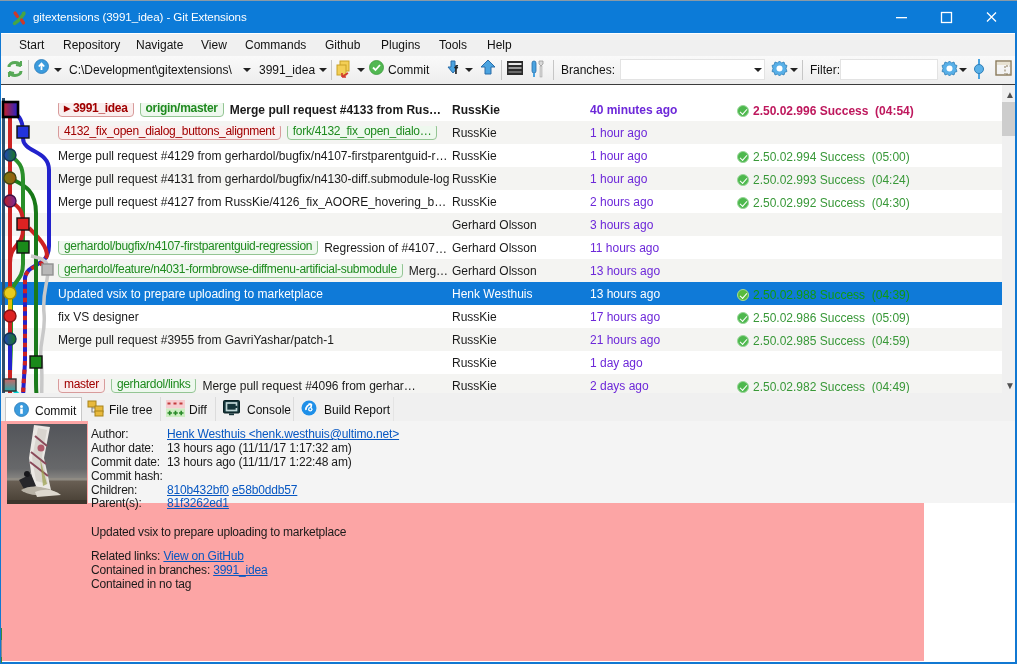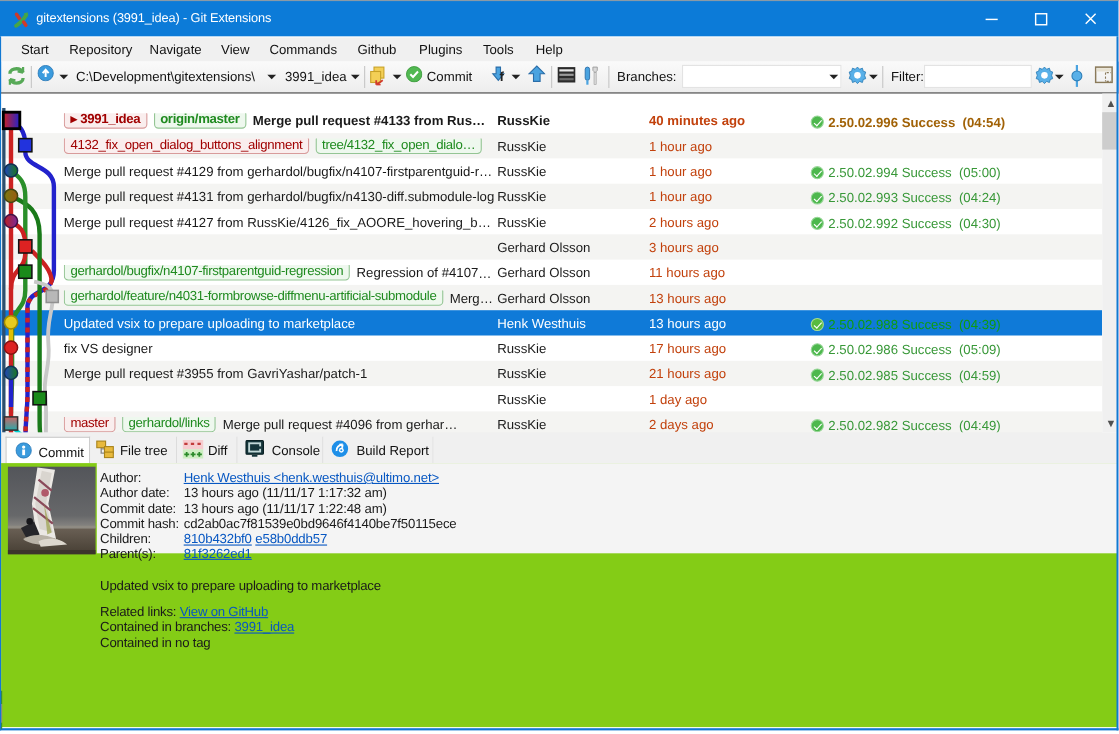--- a/index.html
+++ b/index.html
@@ -25,21 +25,21 @@
 .tool-arrow { position:absolute; top:12px; width:0; height:0; border-left:4px solid transparent; border-right:4px solid transparent; border-top:4px solid #222; }
 .toolbox { position:absolute; top:3px; height:21px; background:#fff; border:1px solid #e3e3e3; }
 #toolbar-line { position:absolute; left:0; top:84px; width:1017px; height:1px; background:#3c3c3c; }
 
 
 #list { position:absolute; left:1px; top:98px; width:1001px; height:308px; background:#fff; overflow:hidden; }
 .row { position:absolute; left:0; width:1001px; height:23px; }
 .row.alt { background:#f4f4f2; }
 .row .msg { position:absolute; left:57px; top:5px; white-space:nowrap; color:#1a1a1a; width:392px; overflow:hidden; text-overflow:ellipsis; }
 .row .auth { position:absolute; left:451px; top:5px; color:#1a1a1a; }
-.row .date { position:absolute; left:589px; top:5px; color:#c2410c; }
+.row .date { position:absolute; left:589px; top:5px; color:#6d28d9; }
 .row .build { position:absolute; left:736px; top:5px; color:#389838; }
 .row.sel { background:#0f7ad8; }
 .row.sel .msg, .row.sel .auth, .row.sel .date { color:#fff; }
 .lbl { display:inline-block; height:17px; line-height:15px; border-radius:4px; padding:0 5px; margin-right:6px; position:relative; top:-3px; letter-spacing:-0.3px; }
 .lbl.red { color:#a00000; background:#faeeee; border:1px solid #d89b9b; }
 .lbl.green { color:#1f8a1f; background:#eef8ee; border:1px solid #94c594; }
 .bcheck { display:inline-block; width:12px; height:12px; border-radius:50%; background:#4db84d; border:1px solid #98d698; position:relative; top:2px; margin-right:4px; }
 .bcheck:after { content:""; position:absolute; left:2.2px; top:2.8px; width:6px; height:3px; border-left:1.9px solid #fff; border-bottom:1.9px solid #fff; transform:rotate(-48deg); }
 
 
@@ -47,21 +47,21 @@
 #vscroll .thumb { position:absolute; left:0; top:17px; width:14px; height:34px; background:#cdcdcd; }
 .sarrow { position:absolute; left:3px; width:8px; height:8px; color:#505050; font-size:10px; }
 
 
 #tabstrip { position:absolute; left:1px; top:393px; width:1015px; height:28px; background:#f0f0f0; }
 .tab { position:absolute; top:4px; height:24px; background:#f0f0f0; border-right:1px solid #dcdcdc; color:#111; }
 .tab.active { background:#fff; border:1px solid #c8c8c8; border-bottom:none; }
 .tab .cap { position:absolute; top:6px; }
 
 
-#details { position:absolute; left:1px; top:421px; width:1015px; height:240px; background:#84cc16; }
+#details { position:absolute; left:1px; top:421px; width:923px; height:240px; background:#fca5a5; }
 #photo { position:absolute; left:6px; top:3px; width:80px; height:80px; }
 .dl { position:absolute; left:90px; color:#1a1a1a; letter-spacing:-0.2px; }
 .dv { position:absolute; left:166px; color:#1a1a1a; white-space:nowrap; letter-spacing:-0.15px; }
 a.lnk { color:#0757c2; text-decoration:underline; }
 
 #border-bottom { position:absolute; left:0; top:662px; width:1017px; height:2px; background:#1178d2; }
 #border-left { position:absolute; left:0; top:33px; width:1px; height:631px; background:#1178d2; }
 #border-right { position:absolute; left:1015px; top:33px; width:2px; height:631px; background:#1178d2; }
 .b { font-weight:bold; }
 </style>
@@ -176,24 +176,24 @@
       <path d="M10 6 L10 14 M11 6 L15 6 M11 14 L15 14" stroke="#8a7a5a" stroke-width="1" stroke-dasharray="2 1.5"></path>
     </svg>
   </div>
   <div id="toolbar-line"></div>
 
   <div id="list">
     <div class="row" style="top:0">
         <span class="msg"><span class="lbl red b"><span style="font-size:8px;position:relative;top:-1px">▶</span> 3991_idea</span><span class="lbl green b">origin/master</span><span class="b" style="position:relative;top:-1px">Merge pull request #4133 from Rus…</span></span>
         <span class="auth b">RussKie</span>
         <span class="date b">40 minutes ago</span>
-        <span class="build b" style="color:#a16207"><span class="bcheck"></span>2.50.02.996 Success&nbsp;&nbsp;(04:54)</span>
+        <span class="build b" style="color:#be185d"><span class="bcheck"></span>2.50.02.996 Success&nbsp;&nbsp;(04:54)</span>
       </div>
     <div class="row alt" style="top:23px">
-        <span class="msg"><span class="lbl red">4132_fix_open_dialog_buttons_alignment</span><span class="lbl green">tree/4132_fix_open_dialo…</span></span>
+        <span class="msg"><span class="lbl red">4132_fix_open_dialog_buttons_alignment</span><span class="lbl green">fork/4132_fix_open_dialo…</span></span>
         <span class="auth">RussKie</span>
         <span class="date">1 hour ago</span>
       </div>
     <div class="row" style="top:46px">
         <span class="msg">Merge pull request #4129 from gerhardol/bugfix/n4107-firstparentguid-regre</span>
         <span class="auth">RussKie</span>
         <span class="date">1 hour ago</span>
         <span class="build"><span class="bcheck"></span>2.50.02.994 Success&nbsp;&nbsp;(05:00)</span>
       </div>
     <div class="row alt" style="top:69px">
@@ -397,21 +397,20 @@
       <path d="M28 68 C38 64 48 66 54 71 L30 73 Z" fill="#ddd8ce"></path>
       <path d="M0 76 L80 76 L80 80 L0 80 Z" fill="#3c352c"></path>
     </svg>
     <div class="dl" style="top:6px">Author:</div>
       <div class="dv" style="top:6px"><a class="lnk">Henk Westhuis &lt;henk.westhuis@ultimo.net&gt;</a></div>
     <div class="dl" style="top:20px">Author date:</div>
       <div class="dv" style="top:20px">13 hours ago (11/11/17 1:17:32 am)</div>
     <div class="dl" style="top:34px">Commit date:</div>
       <div class="dv" style="top:34px">13 hours ago (11/11/17 1:22:48 am)</div>
     <div class="dl" style="top:48px">Commit hash:</div>
-      <div class="dv" style="top:48px">cd2ab0ac7f81539e0bd9646f4140be7f50115ece</div>
     <div class="dl" style="top:62px">Children:</div>
       <div class="dv" style="top:62px"><a class="lnk">810b432bf0</a> <a class="lnk">e58b0ddb57</a></div>
     <div class="dl" style="top:75px">Parent(s):</div>
       <div class="dv" style="top:75px"><a class="lnk">81f3262ed1</a></div>
     <div class="dl" style="top:104px;white-space:nowrap">Updated vsix to prepare uploading to marketplace</div>
     <div class="dl" style="top:128px;white-space:nowrap">Related links: <a class="lnk">View on GitHub</a></div>
     <div class="dl" style="top:142px;white-space:nowrap">Contained in branches: <a class="lnk">3991_idea</a></div>
     <div class="dl" style="top:156px;white-space:nowrap">Contained in no tag</div>
   </div>
 

